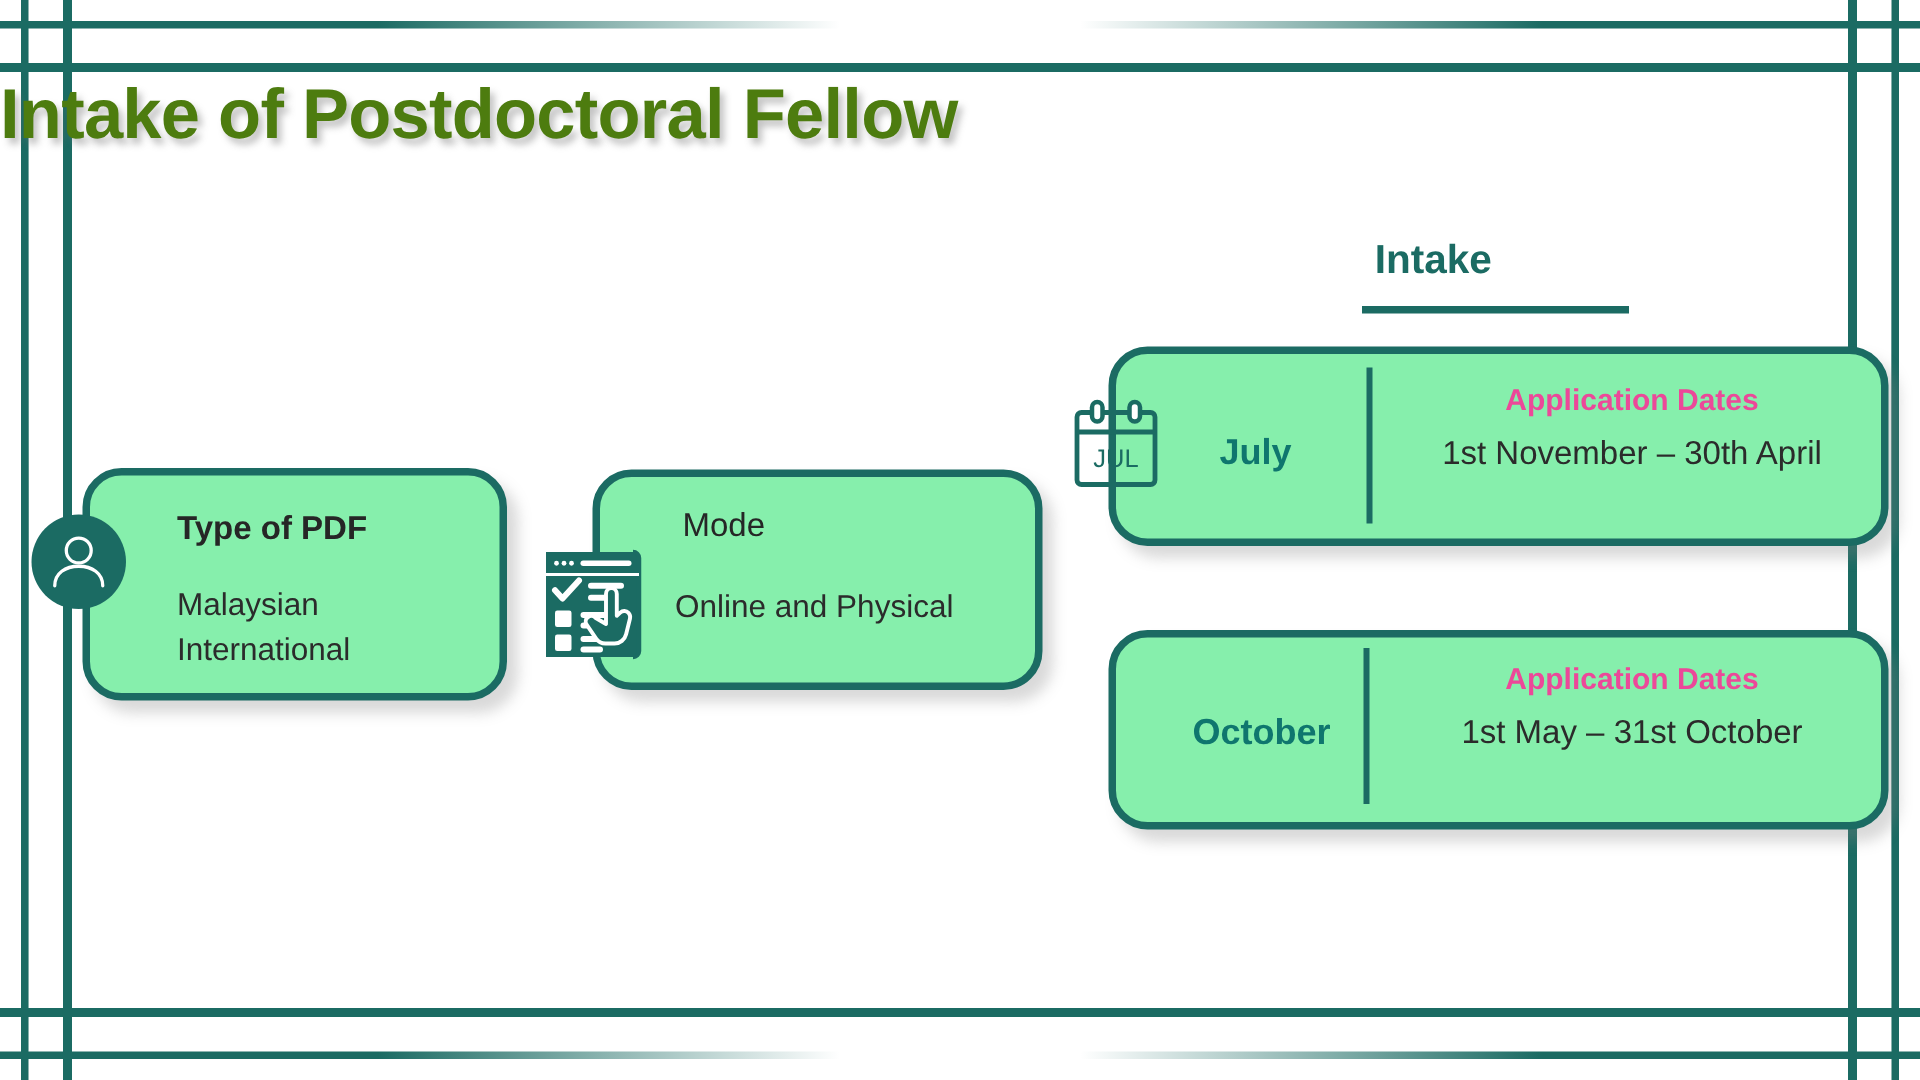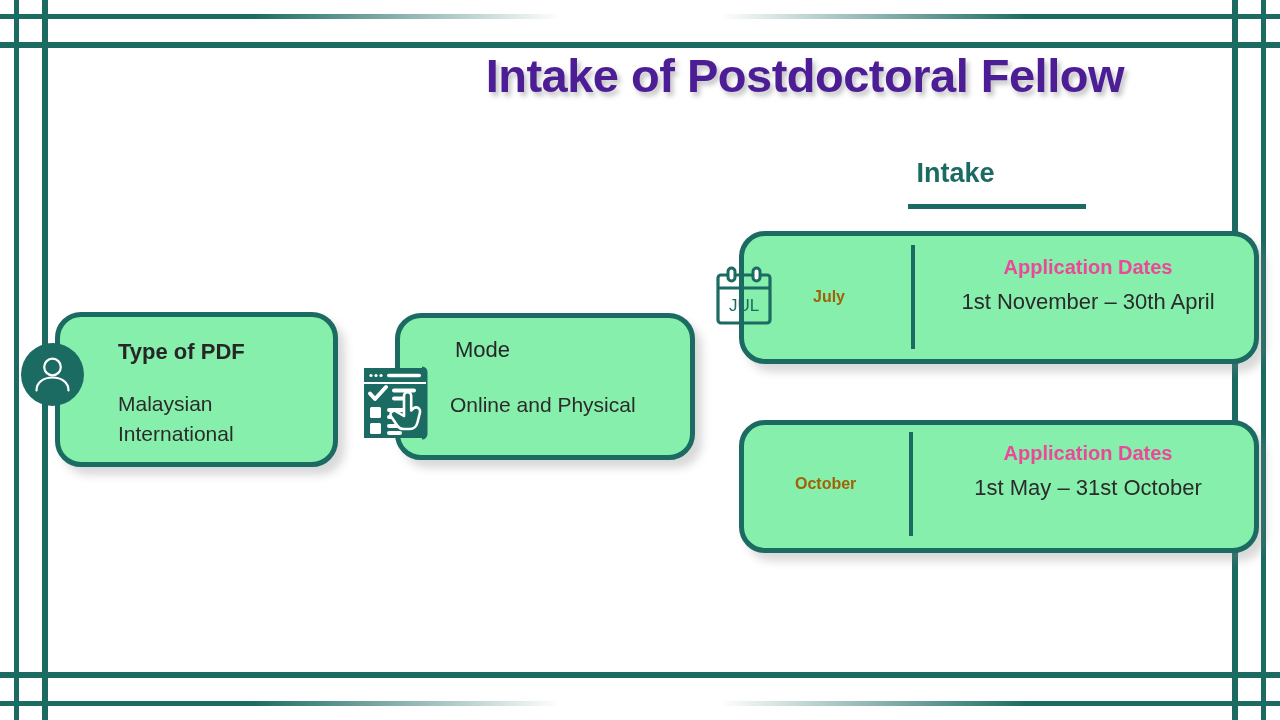--- a/index.html
+++ b/index.html
@@ -68,24 +68,24 @@
            background: linear-gradient(to top, #1b6b63 0%, #1b6b63 55%, rgba(27,107,99,0.08) 100%); }
   .br-v2 { right: 42px; bottom: 0; height: 720px; width: 6px;
            background: linear-gradient(to top, #1b6b63 0%, #1b6b63 60%, rgba(27,107,99,0.05) 100%); }
 
   
   #title {
     position: absolute;
     left: 0;
     top: 48px;
     width: 1124px;
-    text-align: right;
+    text-align: left;
     font-size: 47px;
     font-weight: bold;
-    color: #4c1d95;
+    color: #4d7c0f;
     letter-spacing: -0.5px;
     text-shadow: 3px 4px 5px rgba(120,120,120,0.45);
   }
 
   
   .card {
     position: absolute;
     background: #86efac;
     border: 5px solid #1b6b63;
     border-radius: 26px;
@@ -161,21 +161,21 @@
   .cal-icon {
     position: absolute;
     width: 62px; height: 62px;
     z-index: 5;
   }
   #cal-jul { left: 713px; top: 266px; }
   #cal-jan { left: 716px; top: 462px; }
 
   .month-lbl {
     position: absolute;
-    font-size: 16px; font-weight: bold; color: #a16207;
+    font-size: 24px; font-weight: bold; color: #0f766e;
     white-space: nowrap;
   }
   #month-jul { left: 813px; top: 288px; }
   #month-jan { left: 795px; top: 475px; }
 
   .intake-divider {
     position: absolute;
     width: 4px;
     background: #1b6b63;
   }

